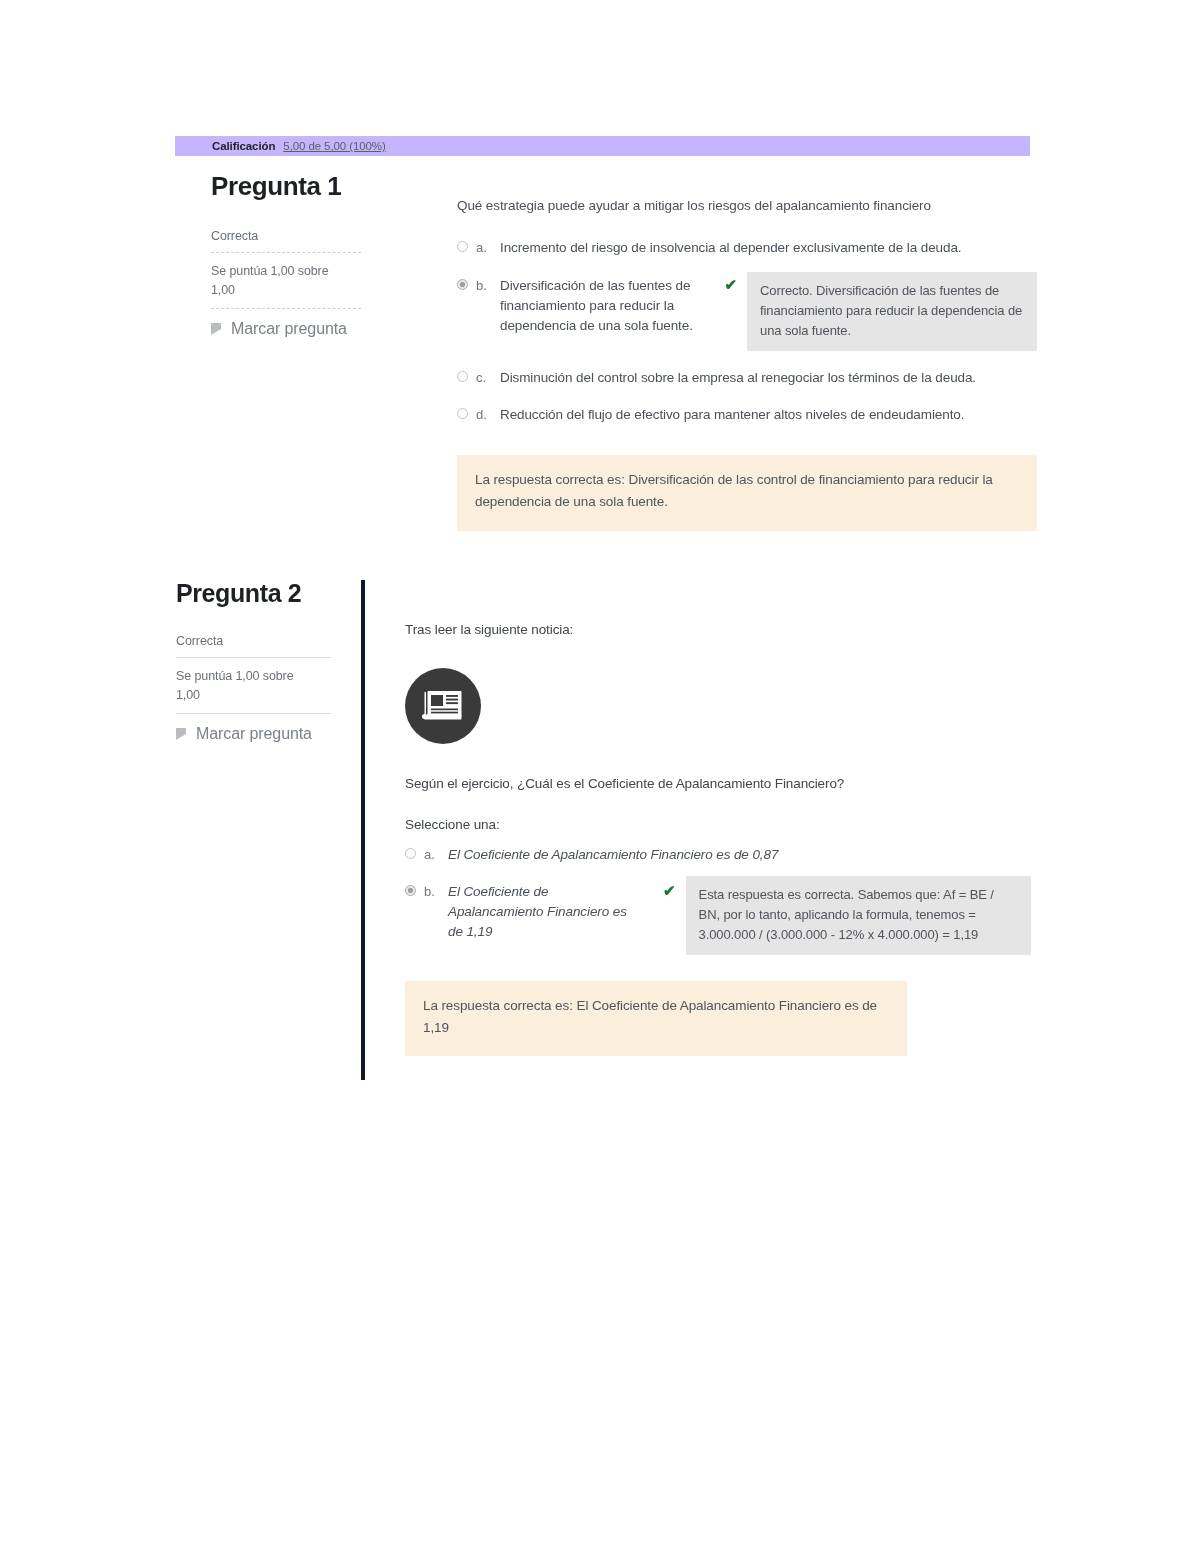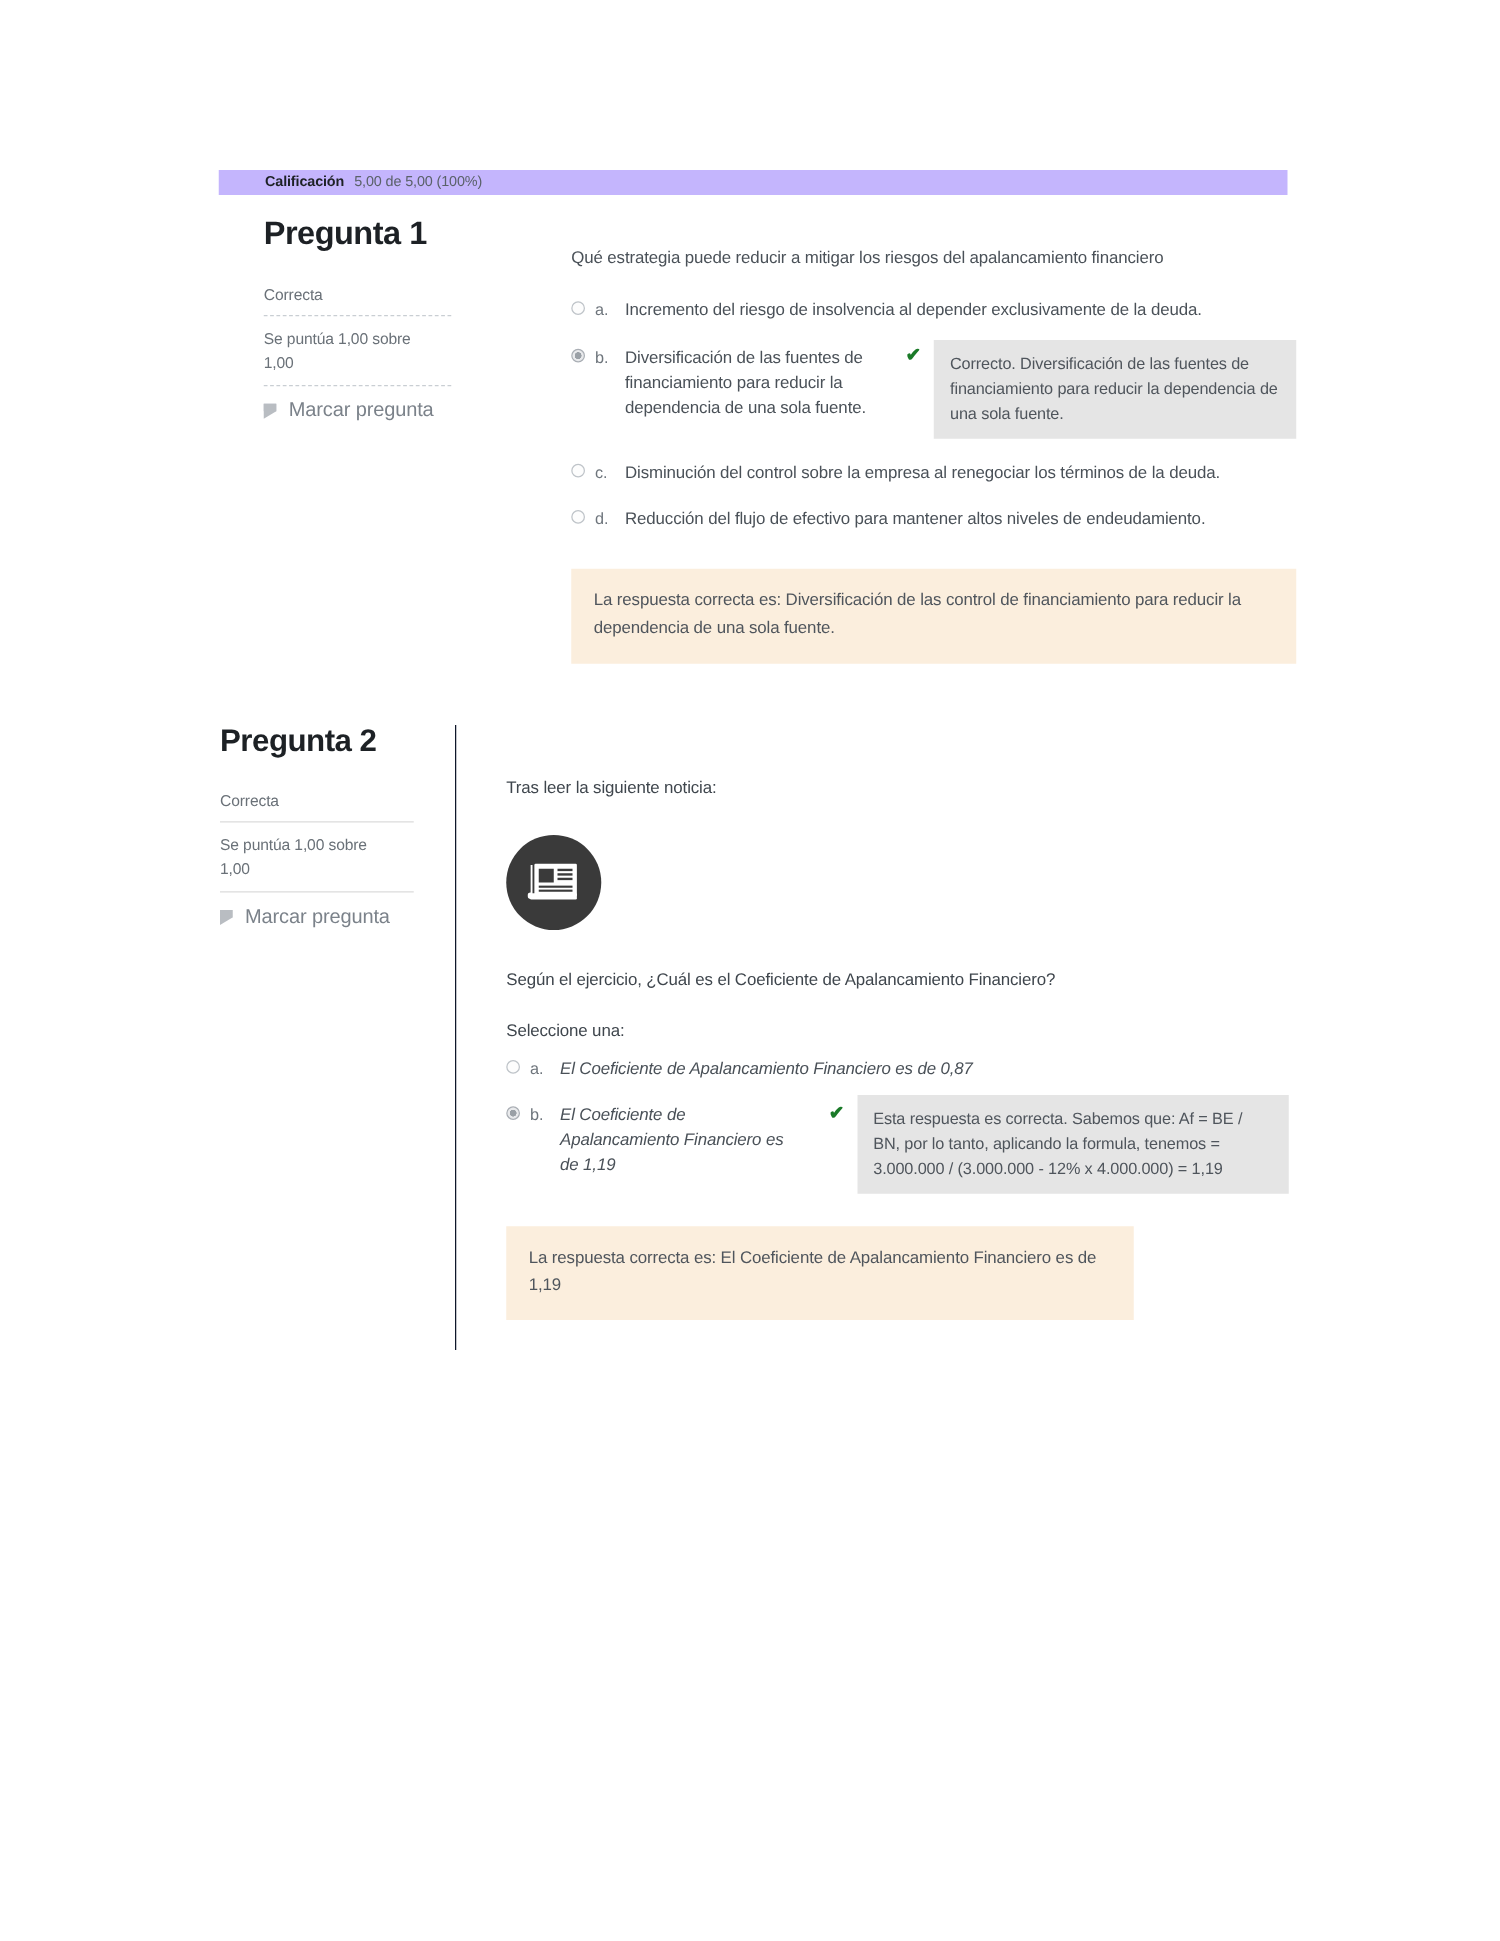--- a/index.html
+++ b/index.html
@@ -38,36 +38,37 @@
   }
   .grade-label {
     font-weight: bold;
     color: #1d2125;
     letter-spacing: -0.1px;
   }
   .grade-value {
     margin-left: 8px;
     color: #5a6169;
     letter-spacing: -0.1px;
+    text-decoration: underline;
   }
 
   
   .question {
     position: absolute;
     display: flex;
   }
   #question-1 { left: 175px; top: 172px; width: 860px; }
   #question-2 { left: 140px; top: 580px; width: 895px; }
 
   .qinfo {
     flex: 0 0 auto;
     padding-right: 16px;
   }
   #question-1 .qinfo { width: 215px; padding-left: 36px; }
-  #question-2 .qinfo { width: 225px; padding-left: 36px; border-right: 1px solid #0f172a; min-height: 500px; }
+  #question-2 .qinfo { width: 225px; padding-left: 36px; border-right: 4px solid #0f172a; min-height: 500px; }
 
   .qnumber {
     font-size: 26px;
     font-weight: bold;
     color: #1d2125;
     letter-spacing: -0.4px;
     margin: 0 0 28px 0;
     line-height: 1.1;
   }
   #question-2 .qnumber { font-size: 25px; margin-bottom: 26px; }
@@ -250,21 +251,21 @@
       <hr class="sep-dashed">
       <div class="qgrade">Se puntúa 1,00 sobre 1,00</div>
       <hr class="sep-dashed">
       <div class="qflag">
         <span class="flag-icon"></span>
         <span>Marcar pregunta</span>
       </div>
     </div>
 
     <div class="qcontent">
-      <div class="qtext">Qué estrategia puede reducir a mitigar los riesgos del apalancamiento financiero</div>
+      <div class="qtext">Qué estrategia puede ayudar a mitigar los riesgos del apalancamiento financiero</div>
 
       <ul class="answers">
         <li class="answer-row">
           <span class="radio"></span>
           <span class="ans-letter">a.</span>
           <span class="ans-text">Incremento del riesgo de insolvencia al depender exclusivamente de la deuda.</span>
         </li>
 
         <li class="answer-row graded">
           <span class="radio checked"></span>

